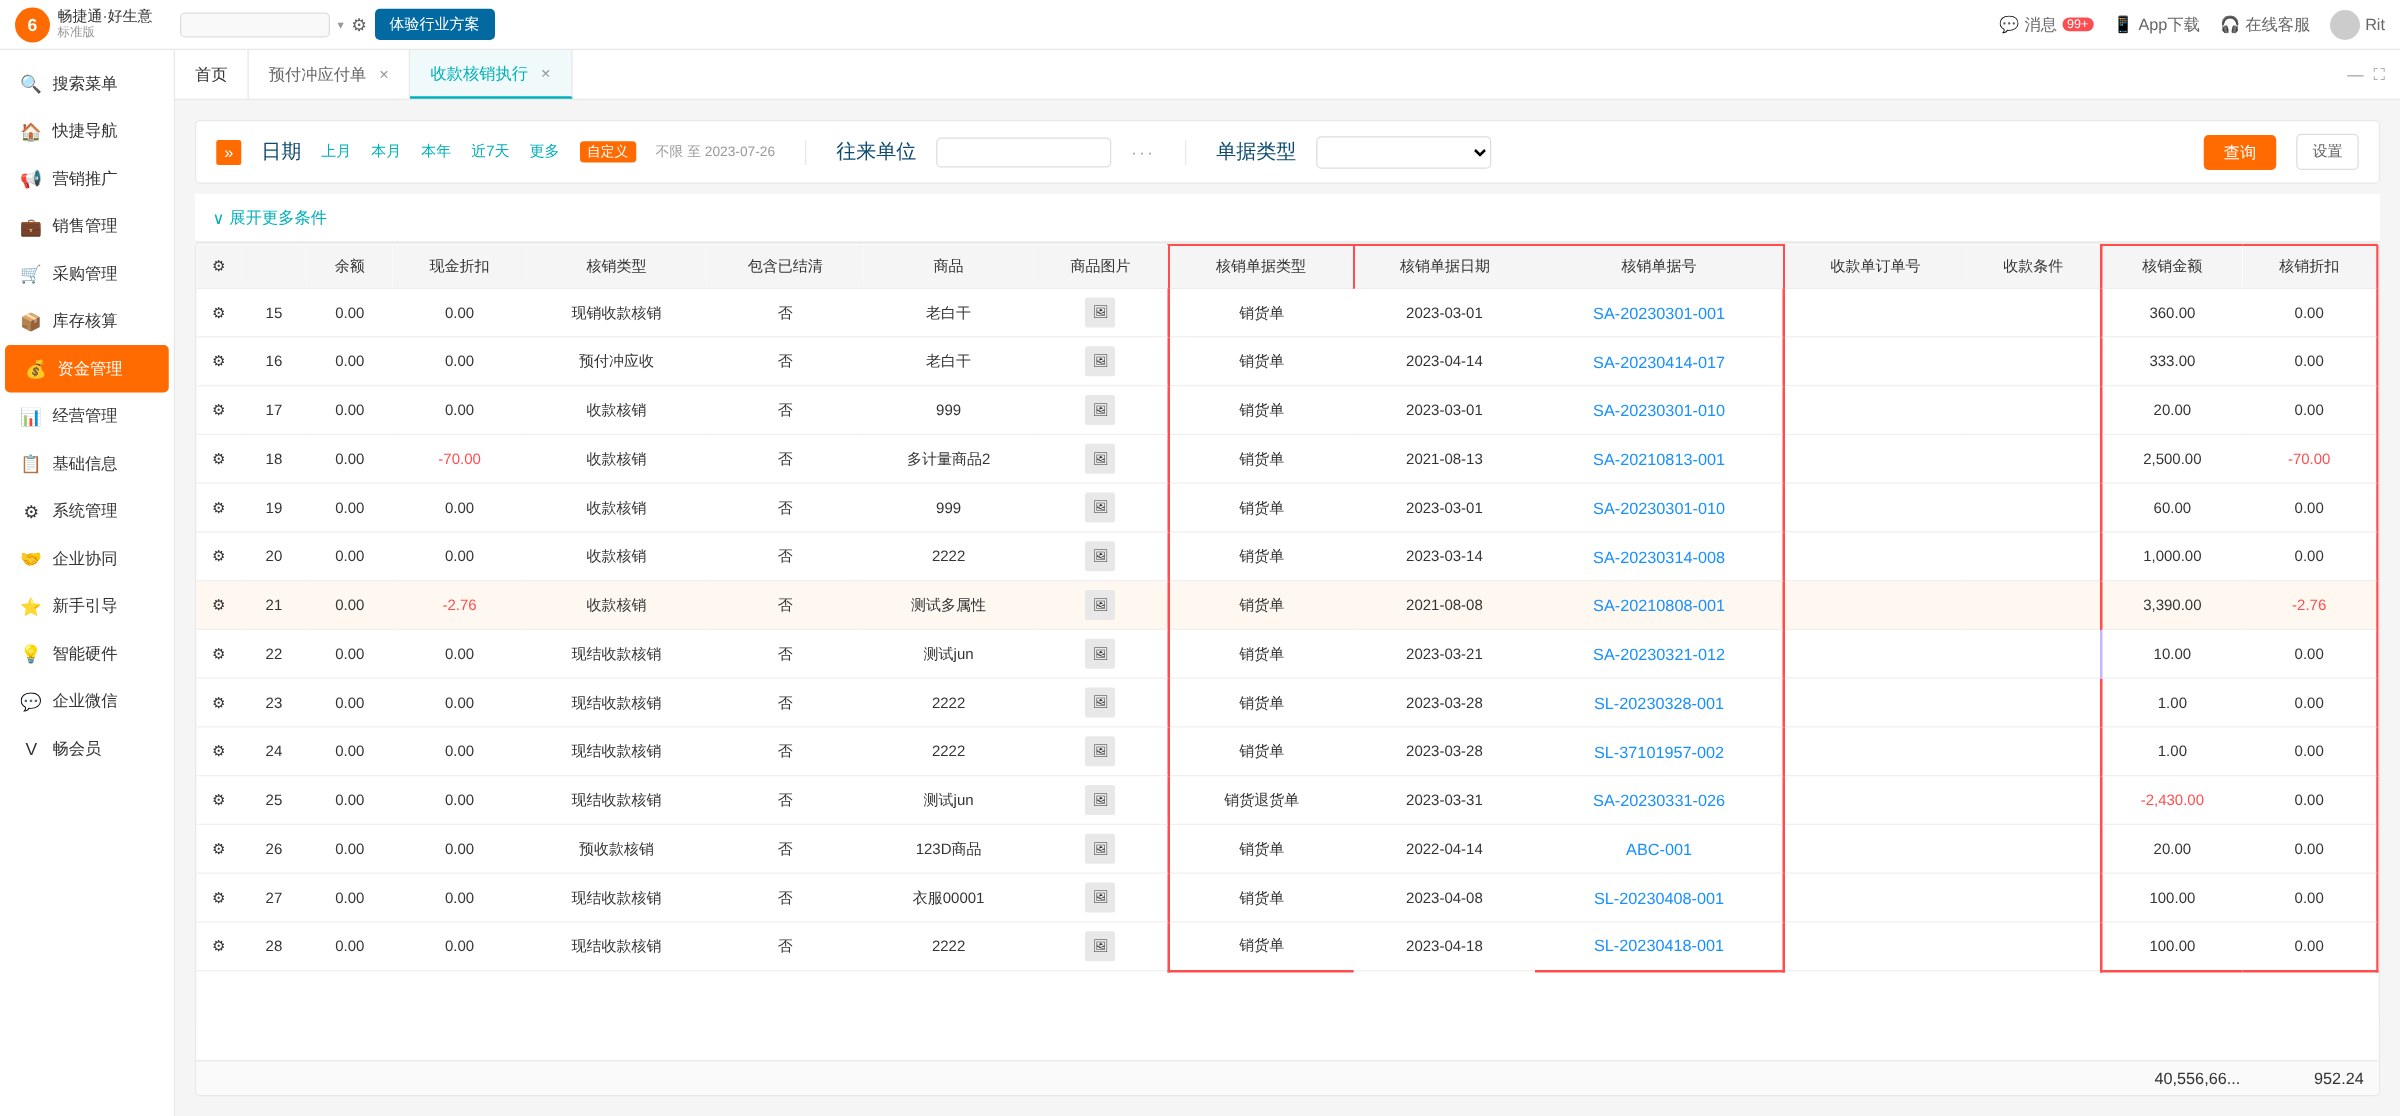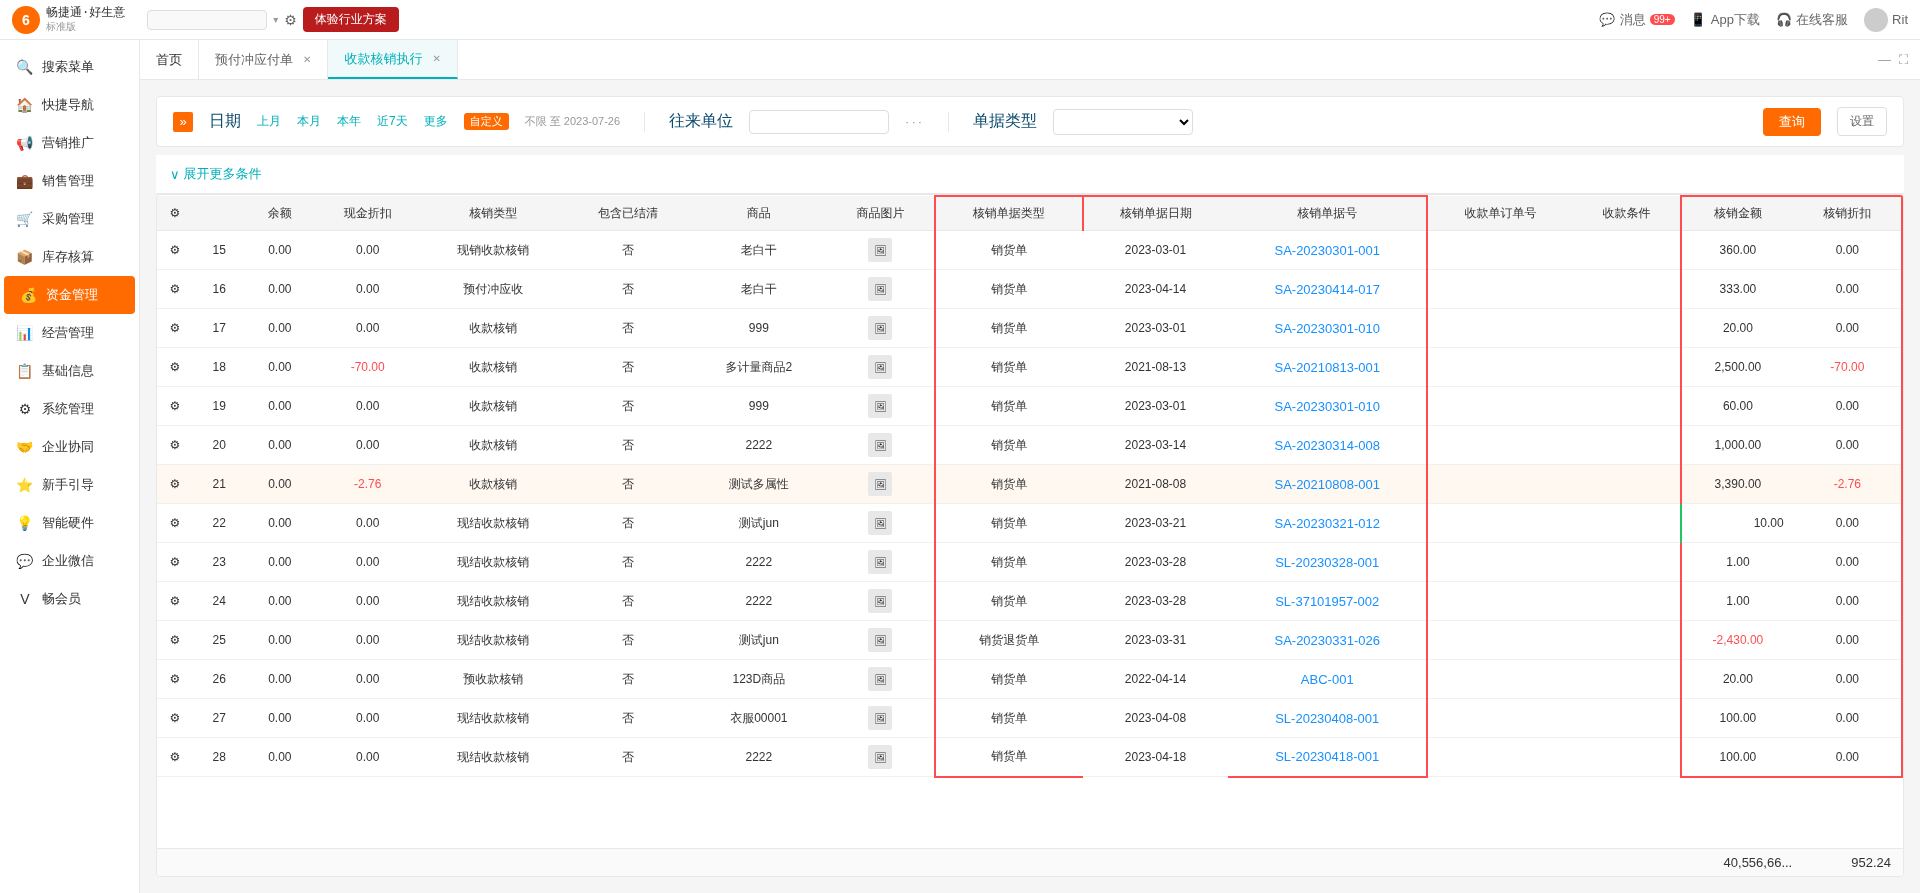--- a/index.html
+++ b/index.html
@@ -2,26 +2,26 @@
 <html><head>
   <meta charset="utf-8">
   <style>
     * { box-sizing: border-box; margin: 0; padding: 0; font-family: 'Microsoft YaHei', Arial, sans-serif; font-size: 13px; }
     body { background: #f5f5f5; display: flex; flex-direction: column; height: 893px; overflow: hidden; }
 
     
     .top-bar { height: 40px; background: #fff; border-bottom: 1px solid #e8e8e8; display: flex; align-items: center; padding: 0 12px; gap: 8px; }
     .top-bar-left { display: flex; align-items: center; gap: 6px; flex: 1; }
     .brand-logo { width: 28px; height: 28px; background: #ff6b00; border-radius: 50%; display: flex; align-items: center; justify-content: center; color: white; font-size: 14px; font-weight: bold; }
-    .brand-name { font-size: 12px; color: #333; font-family: Liberation Mono, monospace; }
+    .brand-name { font-size: 12px; color: #333; }
     .brand-edition { font-size: 10px; color: #999; }
     .breadcrumb-input { border: 1px solid #ddd; border-radius: 4px; padding: 2px 8px; font-size: 12px; color: #666; width: 120px; background: #f9f9f9; }
     .dropdown-arrow { color: #999; font-size: 10px; }
     .gear-icon { color: #666; font-size: 14px; }
-    .orange-btn { background: #b91c1c; color: white; border: none; border-radius: 4px; padding: 4px 12px; font-size: 12px; cursor: pointer; }
+    .orange-btn { background: #0369a1; color: white; border: none; border-radius: 4px; padding: 4px 12px; font-size: 12px; cursor: pointer; }
     .top-bar-right { display: flex; align-items: center; gap: 16px; }
     .notification-area { display: flex; align-items: center; gap: 4px; color: #666; font-size: 12px; }
     .badge { background: #ff4d4f; color: white; border-radius: 8px; padding: 0 4px; font-size: 10px; }
     .user-avatar { width: 24px; height: 24px; background: #ccc; border-radius: 50%; }
 
     
     .layout { display: flex; flex: 1; overflow: hidden; }
     .sidebar { width: 140px; background: #fff; border-right: 1px solid #e8e8e8; display: flex; flex-direction: column; padding: 8px 0; }
     .sidebar-item { display: flex; align-items: center; gap: 8px; padding: 10px 16px; cursor: pointer; color: #333; font-size: 13px; }
     .sidebar-item.active { background: #ff6b00; color: white; border-radius: 4px; margin: 0 4px; }
@@ -405,21 +405,21 @@
     <td>否</td>
     <td>测试jun</td>
     <td>
                     <div style="width:24px;height:24px;background:#e8e8e8;border-radius:2px;margin:auto;display:flex;align-items:center;justify-content:center;font-size:10px;">🖼</div>
                   </td>
     <td style="border-left:2px solid #ff4d4f;">销货单</td>
     <td>2023-03-21</td>
     <td style="border-right:2px solid #ff4d4f;"><a class="link-text">SA-20230321-012</a></td>
     <td></td>
     <td></td>
-    <td style="border-left:2px solid #22c55e;text-align:right;">10.00</td>
+    <td style="border-left:2px solid #c4b5fd;">10.00</td>
     <td style="border-right:2px solid #ff4d4f;">0.00</td>
   </tr>
                 <tr>
     <td>⚙</td>
     <td>23</td>
     <td>0.00</td>
     <td>0.00</td>
     <td>现结收款核销</td>
     <td>否</td>
     <td>2222</td>

